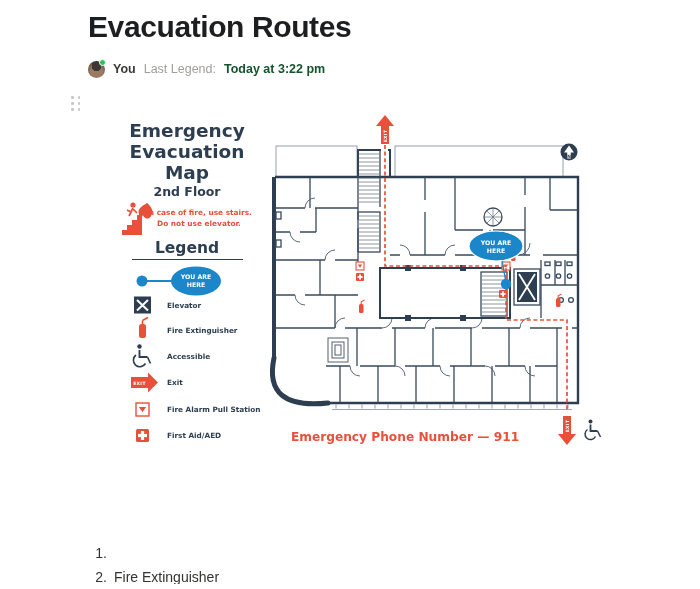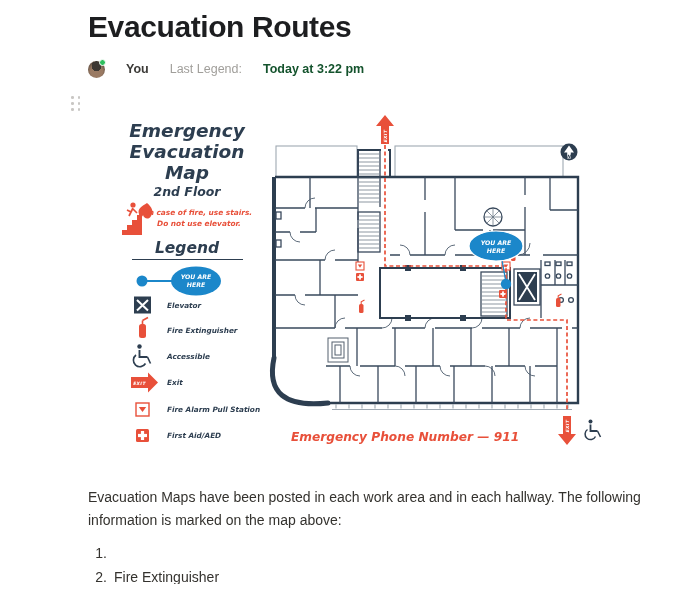--- a/index.html
+++ b/index.html
@@ -1,33 +1,33 @@
 <!DOCTYPE html>
 <html><head>
 <meta charset="utf-8">
 <style>
   html,body{margin:0;padding:0;background:#fff;}
   .page{position:relative;width:700px;height:584px;background:#fff;overflow:hidden;
         font-family:"Liberation Sans",sans-serif;color:#34322e;}
   .title{position:absolute;left:88px;top:10px;margin:0;font-size:30px;font-weight:700;
          letter-spacing:-0.4px;color:#1d1e20;}
-  .meta{position:absolute;left:88px;top:60px;height:18px;display:flex;align-items:center;gap:21px;
+  .meta{position:absolute;left:88px;top:60px;height:18px;display:flex;align-items:center;gap:8px;
         font-size:12.5px;}
   .avatar{position:relative;width:17px;height:17px;border-radius:50%;flex:0 0 auto;
           background:radial-gradient(circle at 50% 30%,#3d3833 0 5px,transparent 5px),
                      radial-gradient(circle at 50% 62%,#9a7a63 0 6px,#6e5a4b 9px);}
   .status-dot{position:absolute;right:-1px;top:-2px;width:5.5px;height:5.5px;border-radius:50%;
           background:#2fbf5f;border:1.5px solid #fff;}
   .author{font-weight:700;color:#3b3a37;}
   .upd-label{color:#a09e9a;}
   .upd-value{color:#14532d;font-weight:600;}
   .drag-handle{position:absolute;left:71px;top:96px;width:14px;height:16px;display:grid;
         grid-template-columns:repeat(2,2.6px);grid-template-rows:repeat(3,2.6px);gap:3.4px 4.2px;}
   .drag-handle i{background:#c9c7c4;border-radius:50%;}
-  .map-block{position:absolute;left:95px;top:100px;width:520px;height:355px;margin:0;font-style:italic;}
+  .map-block{position:absolute;left:95px;top:100px;width:520px;height:355px;margin:0;}
   .body-text{position:absolute;left:88px;top:486px;width:558px;margin:0;font-size:14px;
         line-height:22.5px;color:#34322e;}
   .olist{position:absolute;left:88px;top:543px;display:flex;flex-direction:column;gap:3px;font-size:14px;}
   .olist .li{display:flex;line-height:21px;}
   .olist .num{width:19px;text-align:right;margin-right:7px;}
   
   text{font-family:"DejaVu Sans",sans-serif;font-weight:700;fill:#2d3e50;}
   .t-title{font-size:18.5px;}
   .t-sub{font-size:12.5px;}
   .t-warn{font-size:7.4px;fill:#e8503a;}
@@ -318,21 +318,20 @@
           <ellipse cx="401" cy="146" rx="27" ry="15" fill="#1b87ca" stroke="#fff" stroke-width="1.2"></ellipse>
           <text class="t-oval" x="401" y="144.5" text-anchor="middle">YOU ARE</text>
           <text class="t-oval" x="401" y="152.5" text-anchor="middle">HERE</text>
         </g>
 
         <text class="t-phone" x="310" y="341" text-anchor="middle">Emergency Phone Number — 911</text>
       </g>
     </svg>
   </figure>
 
-  <p class="body-text">Evacuation Maps have been posted in each work area and in each hallway. The following information is marked on the map above:</p>
 
   <div class="olist">
     <div class="li">
       <span class="num">1.</span>
     </div>
     <div class="li">
       <span class="num">2.</span>
       <span>Fire Extinguisher</span>
     </div>
   </div>

